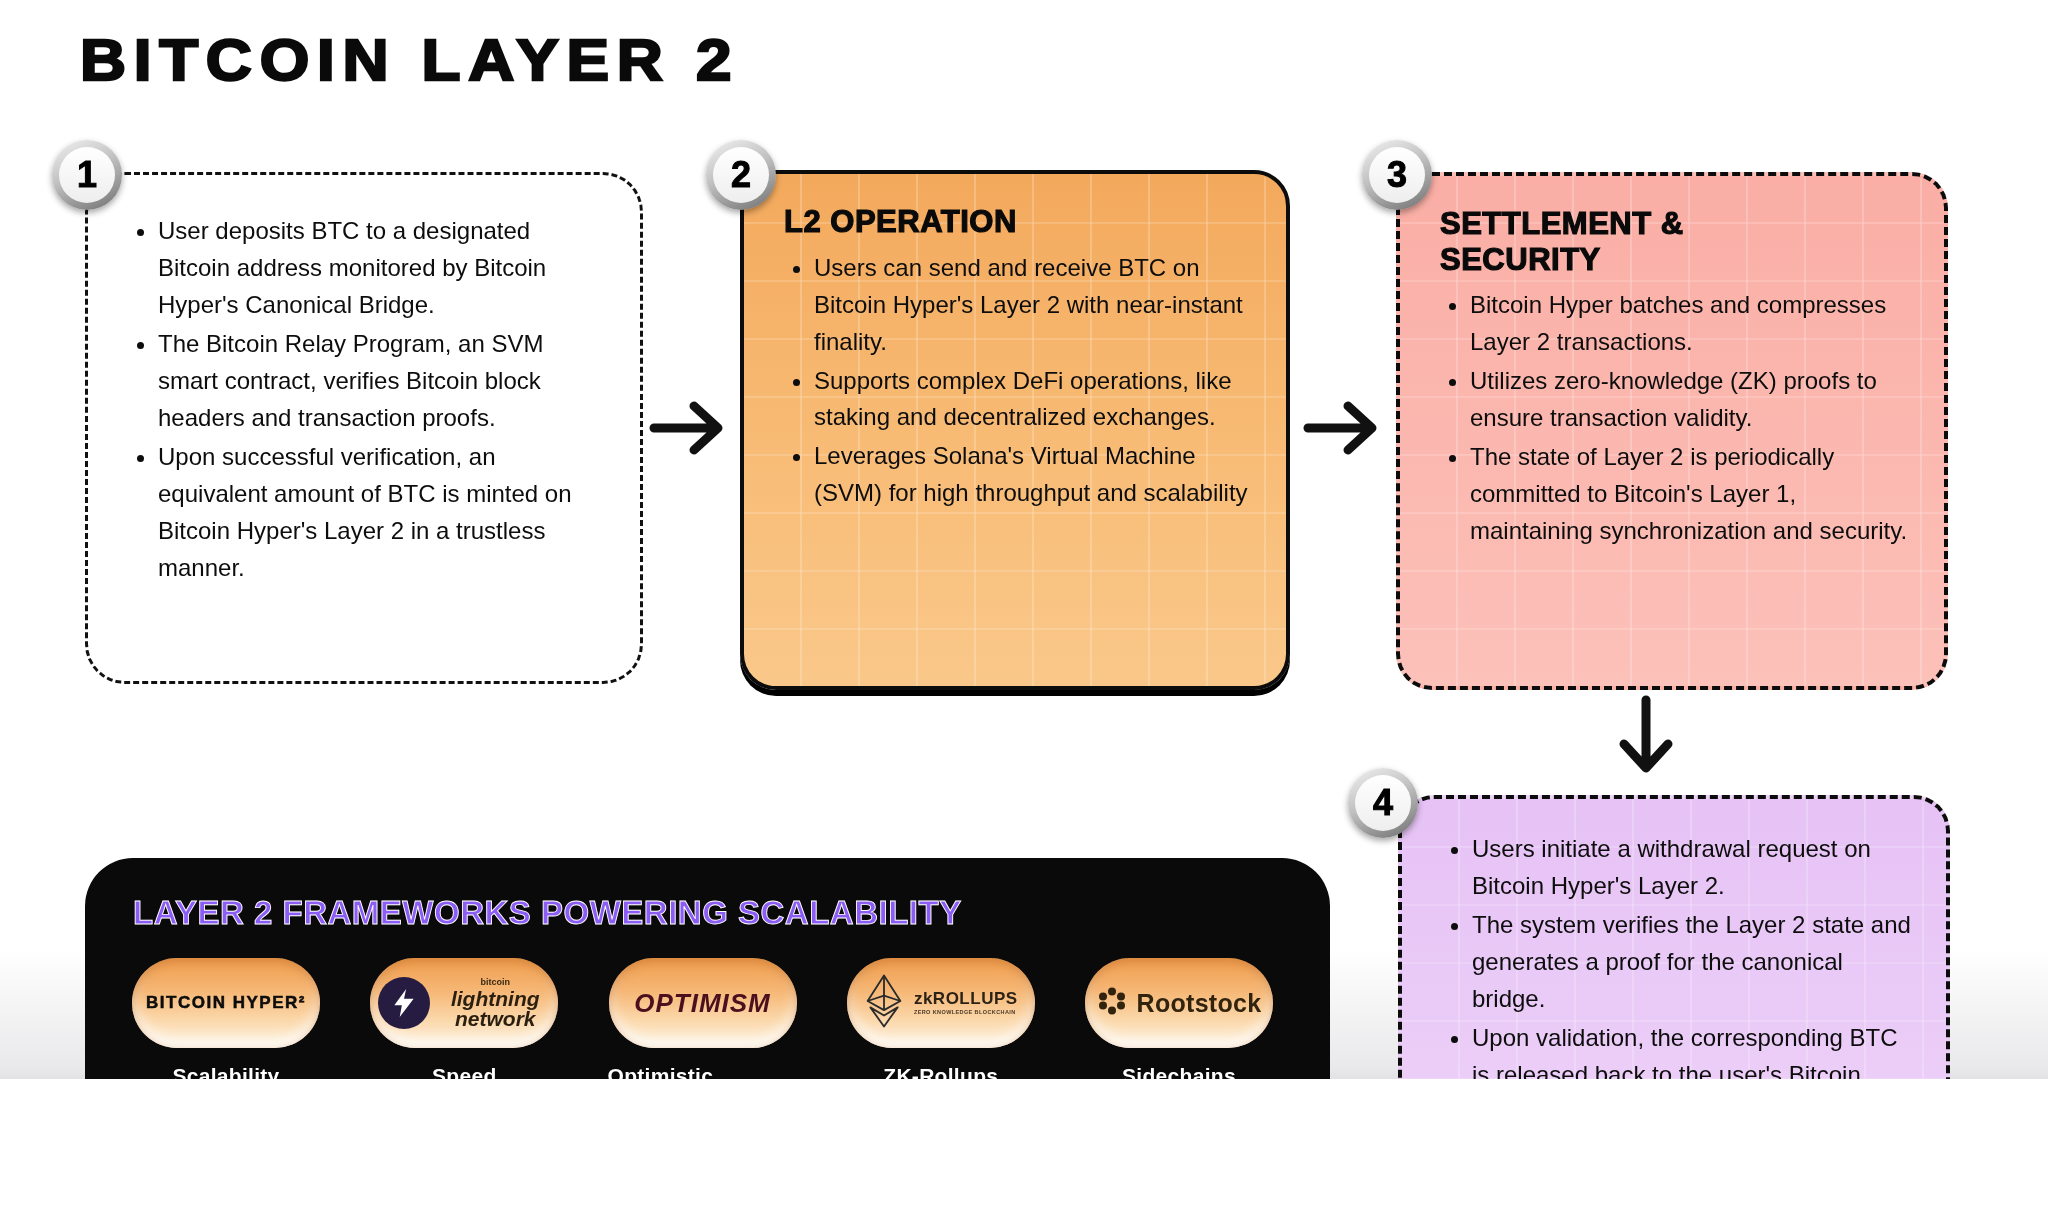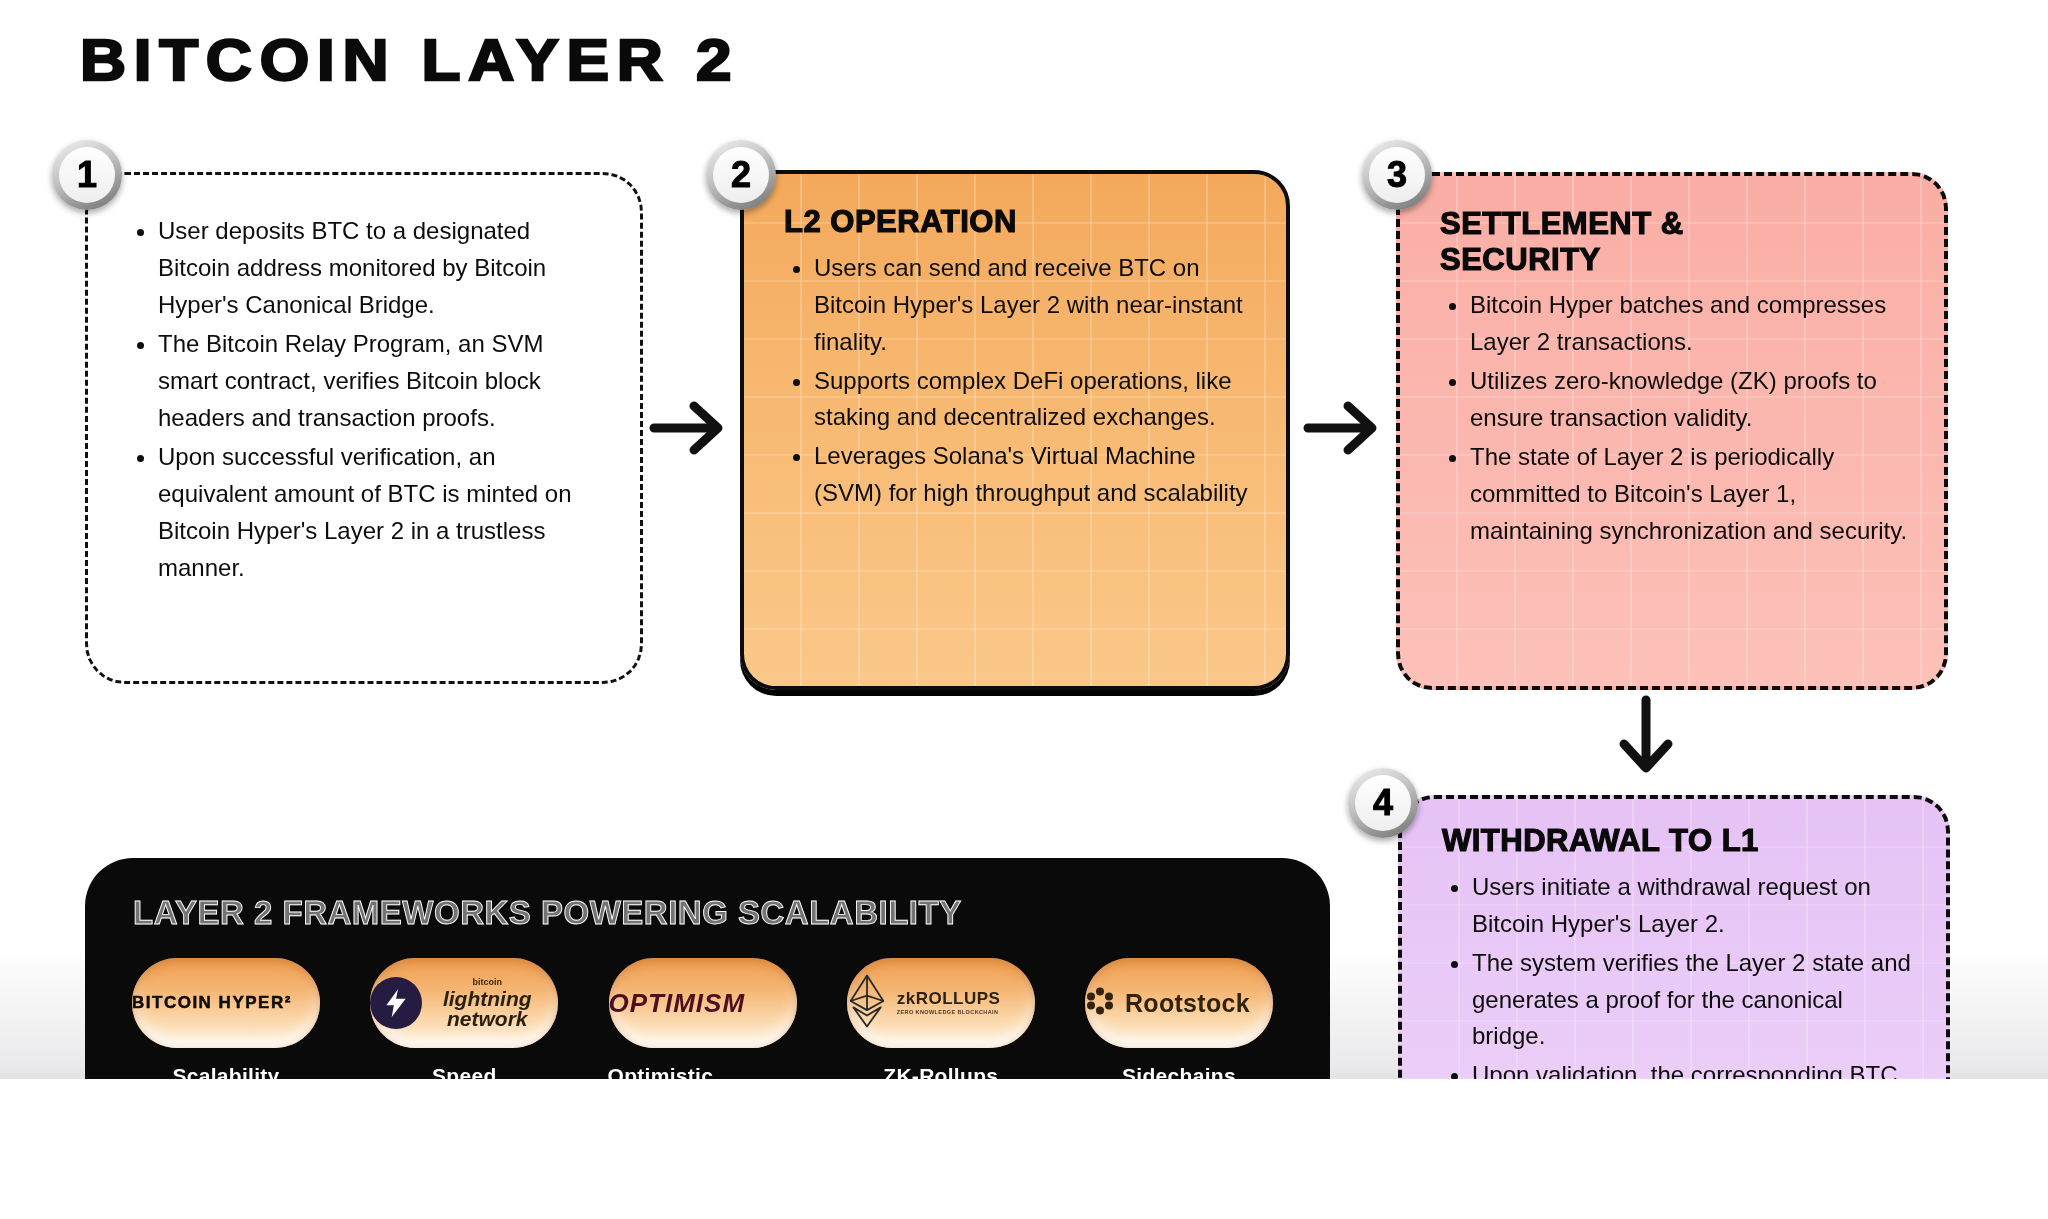--- a/index.html
+++ b/index.html
@@ -74,29 +74,29 @@
   .arrow-1{left:648px;top:394px;}
   .arrow-2{left:1302px;top:394px;}
   .arrow-down{left:1612px;top:694px;}
   
   .panel{
     position:absolute;left:85px;top:858px;width:1245px;height:288px;
     background:#0a0a0a;border-radius:48px;box-sizing:border-box;
   }
   .panel-title{
     margin:36px 0 0 48px;font-size:33px;font-weight:900;letter-spacing:.5px;
-    color:#737373;-webkit-text-stroke:.9px #fff;white-space:nowrap;
+    color:#8b5cf6;-webkit-text-stroke:.9px #fff;white-space:nowrap;
   }
   .pill-row{display:flex;justify-content:space-between;padding:26px 56px 0 46px;}
   .pill-group{display:flex;flex-direction:column;align-items:center;width:190px;}
   .pill{
     width:188px;height:90px;border-radius:48px;box-sizing:border-box;
     background:linear-gradient(180deg,#ef9d4e 0%,#f6b877 38%,#fbd9ad 70%,#fdf2e0 100%);
     box-shadow:inset 0 3px 8px rgba(190,100,20,.55),inset 0 -8px 14px rgba(255,255,255,.85);
-    display:flex;align-items:center;justify-content:flex-start;gap:10px;
+    display:flex;align-items:center;justify-content:center;gap:10px;
   }
   .pill-label{margin-top:16px;font-size:21px;font-weight:700;color:#fff;letter-spacing:.3px;}
   .logo-hyper{font-size:17px;font-weight:700;letter-spacing:1.5px;color:#0d0d0d;-webkit-text-stroke:.5px #0d0d0d;}
   .ln-circle{
     width:52px;height:52px;border-radius:50%;background:#261c42;flex:0 0 auto;
     display:flex;align-items:center;justify-content:center;
   }
   .ln-text{display:flex;flex-direction:column;align-items:center;line-height:1;}
   .ln-top{font-size:9px;font-weight:700;color:#3a2a12;margin-bottom:2px;}
   .ln-main{
@@ -143,21 +143,20 @@
       <ul>
         <li>Bitcoin Hyper batches and compresses Layer 2 transactions.</li>
         <li>Utilizes zero-knowledge (ZK) proofs to ensure transaction validity.</li>
         <li>The state of Layer 2 is periodically committed to Bitcoin's Layer 1, maintaining synchronization and security.</li>
       </ul>
     </div>
   </div>
 
   <div class="card card-withdrawal textured">
     <div class="inner">
-      <h2>WITHDRAWAL TO L1</h2>
       <ul>
         <li>Users initiate a withdrawal request on Bitcoin Hyper's Layer 2.</li>
         <li>The system verifies the Layer 2 state and generates a proof for the canonical bridge.</li>
         <li>Upon validation, the corresponding BTC is released back to the user's Bitcoin address on Layer 5.</li>
       </ul>
     </div>
   </div>
 
   <div class="badge badge-1">
     <div class="badge-in">

